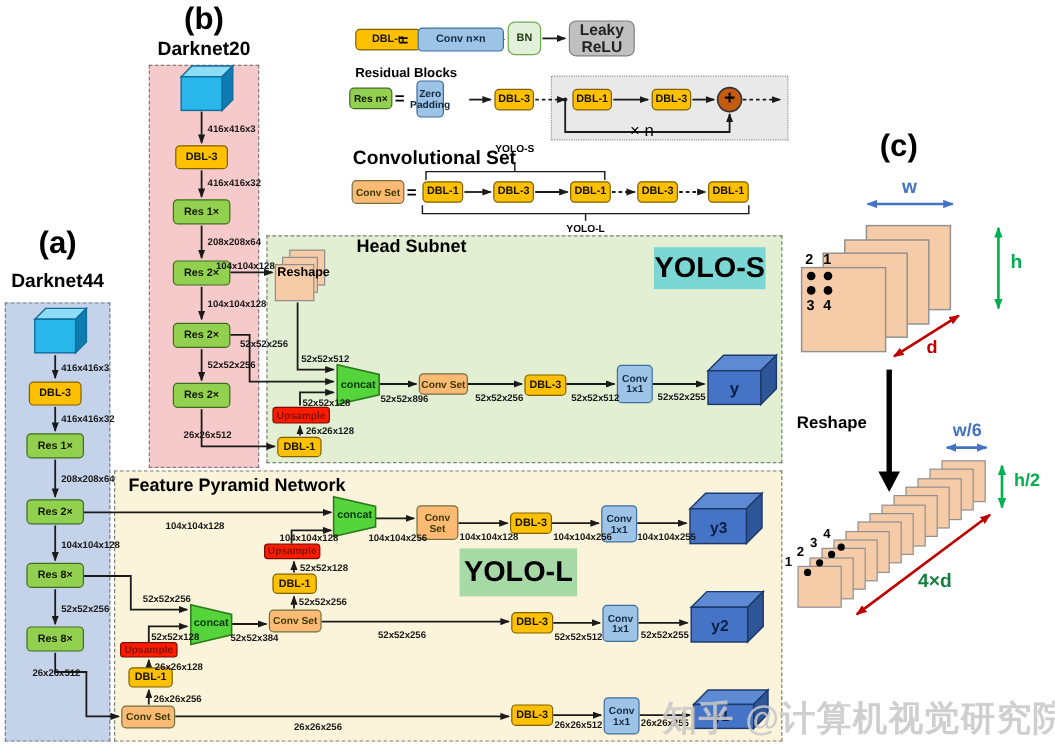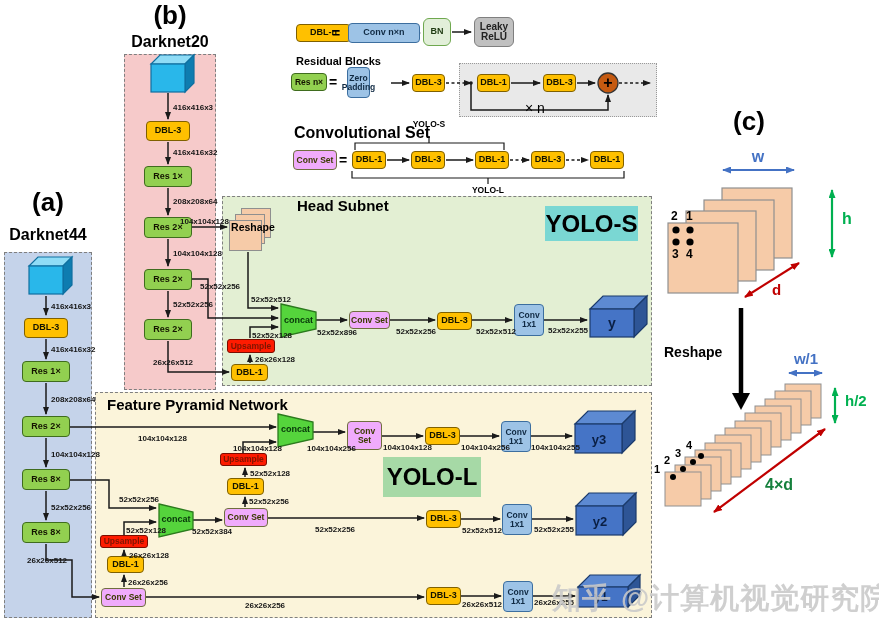--- a/index.html
+++ b/index.html
@@ -7,21 +7,21 @@
 #canvas{position:relative;width:879px;height:621px;background:#fff;overflow:hidden}
 .panel{position:absolute;border:1.6px dashed #7f7f7f;z-index:0}
 #wires{position:absolute;left:0;top:0;z-index:1}
 .nb{position:absolute;z-index:2;display:flex;align-items:center;justify-content:center;text-align:center;
     font-weight:bold;font-size:9px;line-height:1.05;border-radius:4px;color:#141400;border:1.2px solid #444}
 .orange{background:#FFC000;border-color:#7f6000}
 .green{background:#92D050;border-color:#3f6c1e}
 .blue{background:#9DC3E6;border-color:#3c6e9f;color:#102a43}
 .bnbox{background:#E2EFD9;border-color:#6fa84f;color:#1e3a12}
 .graybox{background:#C0C0C0;border-color:#7f7f7f;color:#222}
-.yellow{background:#f0abfc;border-color:#6f6f3f;color:#3a3a00}
+.yellow{background:#fdba74;border-color:#6f6f3f;color:#3a3a00}
 .redbox{background:#FE1B00;border-color:#7a0c00;color:#7f1500}
 .dim{position:absolute;z-index:3;font-size:8px;font-weight:bold;color:#161616;white-space:nowrap}
 .ttl{position:absolute;z-index:3;font-weight:bold;color:#000;white-space:nowrap}
 .ctr{display:flex;align-items:center;justify-content:center;text-align:center}
 .tagbox{position:absolute;z-index:2;display:flex;align-items:center;justify-content:center;font-weight:bold;font-size:24px;color:#000}
 .peach{position:absolute;z-index:2;background:#F6CBA8;border:1px solid #8f8f8f}
 .cct{position:absolute;z-index:3;font-size:9px;font-weight:bold;color:#07360a;display:flex;align-items:center;justify-content:center}
 .ylab{position:absolute;z-index:3;font-weight:bold;color:#0a1f44;display:flex;align-items:center;justify-content:center}
 .num{position:absolute;z-index:3;font-weight:bold;color:#000}
 .wm{position:absolute;z-index:10;font-size:29px;font-weight:bold;color:#c9c9c9;opacity:.88;white-space:nowrap;letter-spacing:1px}
@@ -212,21 +212,21 @@
     <g>
       <line x1="741" y1="308" x2="741" y2="394" stroke="#000" stroke-width="4.5"></line>
       <polygon points="741,410 732,393 750,393" fill="#000"></polygon>
     </g>
   </svg>
 
   <div class="nb orange" style="left:296px;top:24px;width:55px;height:18px">DBL-n</div>
   <div class="eqs" style="left:332px;top:25px">=</div>
   <div class="nb blue" style="left:348px;top:23px;width:72px;height:20px">Conv n×n</div>
   <div class="nb bnbox" style="left:423px;top:18px;width:28px;height:28px;border-radius:6px">BN</div>
-  <div class="nb graybox" style="left:474px;top:17px;width:40px;height:30px;border-radius:6px;font-size:10px">Leaky ReLU</div>
+  <div class="nb graybox" style="left:474px;top:17px;width:55px;height:30px;border-radius:6px;font-size:13px">Leaky ReLU</div>
 
   <div class="ttl" style="left:296px;top:55px;font-size:11px">Residual Blocks</div>
   <div class="nb green" style="left:291px;top:73px;width:36px;height:18px;font-size:8.5px">Res n×</div>
   <div class="eqs" style="left:329px;top:74px">=</div>
   <div class="nb blue" style="left:347px;top:67px;width:23px;height:31px;font-size:8.5px">Zero Padding</div>
   <div class="nb orange" style="left:412px;top:74px;width:33px;height:18px">DBL-3</div>
   <div class="nb orange" style="left:477px;top:74px;width:33px;height:18px">DBL-1</div>
   <div class="nb orange" style="left:543px;top:74px;width:33px;height:18px">DBL-3</div>
   <div class="ctr" style="position:absolute;z-index:3;left:600px;top:73px;width:16px;height:20px;font-weight:bold;font-size:16px;color:#000">+</div>
   <div class="ttl" style="left:525px;top:100px;font-size:14px;font-weight:normal">× n</div>
@@ -338,21 +338,21 @@
 
   <div class="ttl ctr" style="left:713px;top:106px;width:72px;font-size:26px">(c)</div>
   <div class="ttl ctr" style="left:745px;top:148px;width:26px;font-size:16px;color:#4472C4">w</div>
   <div class="ttl" style="left:842px;top:210px;font-size:16px;color:#00B050">h</div>
   <div class="ttl" style="left:772px;top:281px;font-size:15px;color:#C00000">d</div>
   <div class="num" style="left:671px;top:209px;font-size:12px">2</div>
   <div class="num" style="left:686px;top:209px;font-size:12px">1</div>
   <div class="num" style="left:672px;top:247px;font-size:12px">3</div>
   <div class="num" style="left:686px;top:247px;font-size:12px">4</div>
   <div class="ttl" style="left:664px;top:344px;font-size:14px">Reshape</div>
-  <div class="ttl ctr" style="left:787px;top:350px;width:38px;font-size:15px;color:#4472C4">w/1</div>
+  <div class="ttl ctr" style="left:787px;top:350px;width:38px;font-size:15px;color:#4472C4">w/6</div>
   <div class="ttl" style="left:845px;top:392px;font-size:15px;color:#00B050">h/2</div>
   <div class="ttl" style="left:765px;top:476px;font-size:16px;color:#15803d">4×d</div>
   <div class="num" style="left:654px;top:463px;font-size:11px">1</div>
   <div class="num" style="left:664px;top:454px;font-size:11px">2</div>
   <div class="num" style="left:675px;top:447px;font-size:11px">3</div>
   <div class="num" style="left:686px;top:439px;font-size:11px">4</div>
 
   <div class="wm" style="left:552px;top:579px">知乎 @计算机视觉研究院</div>
 
 </div>

